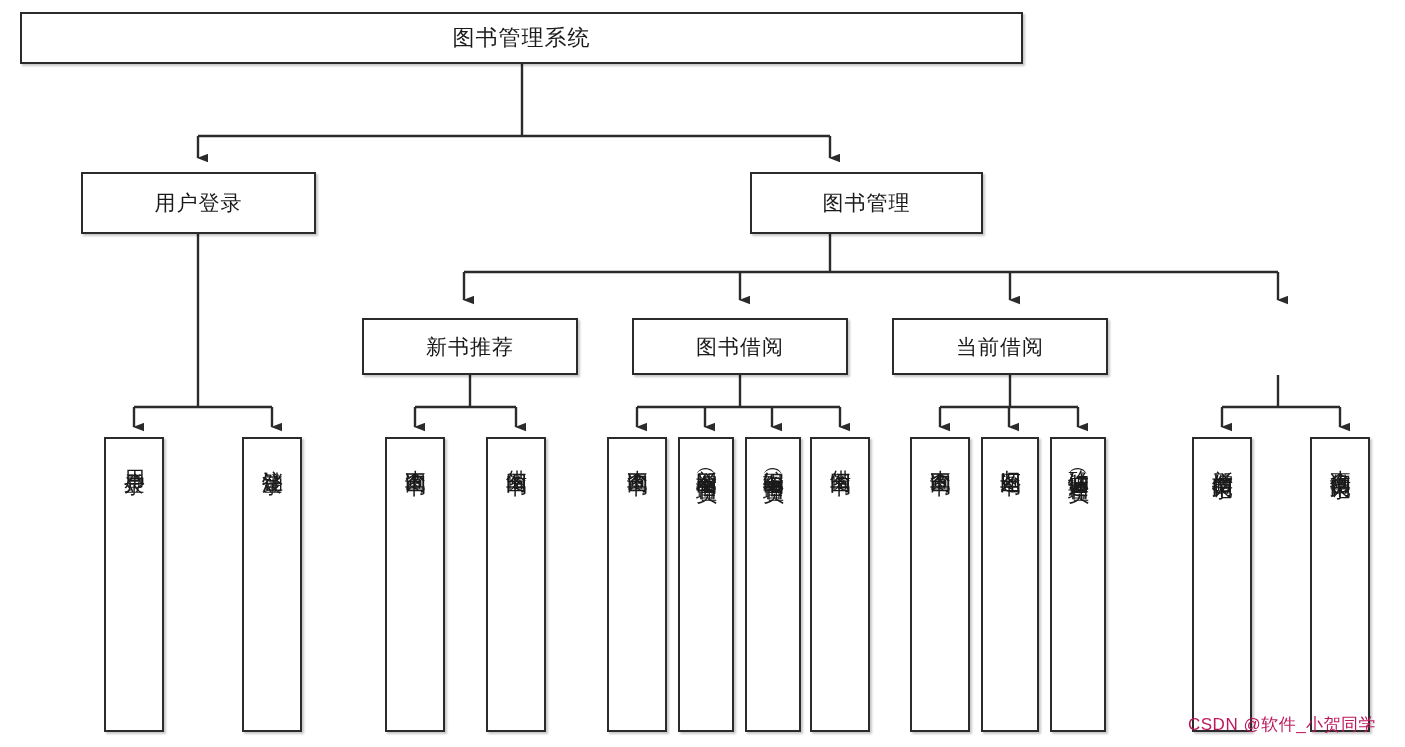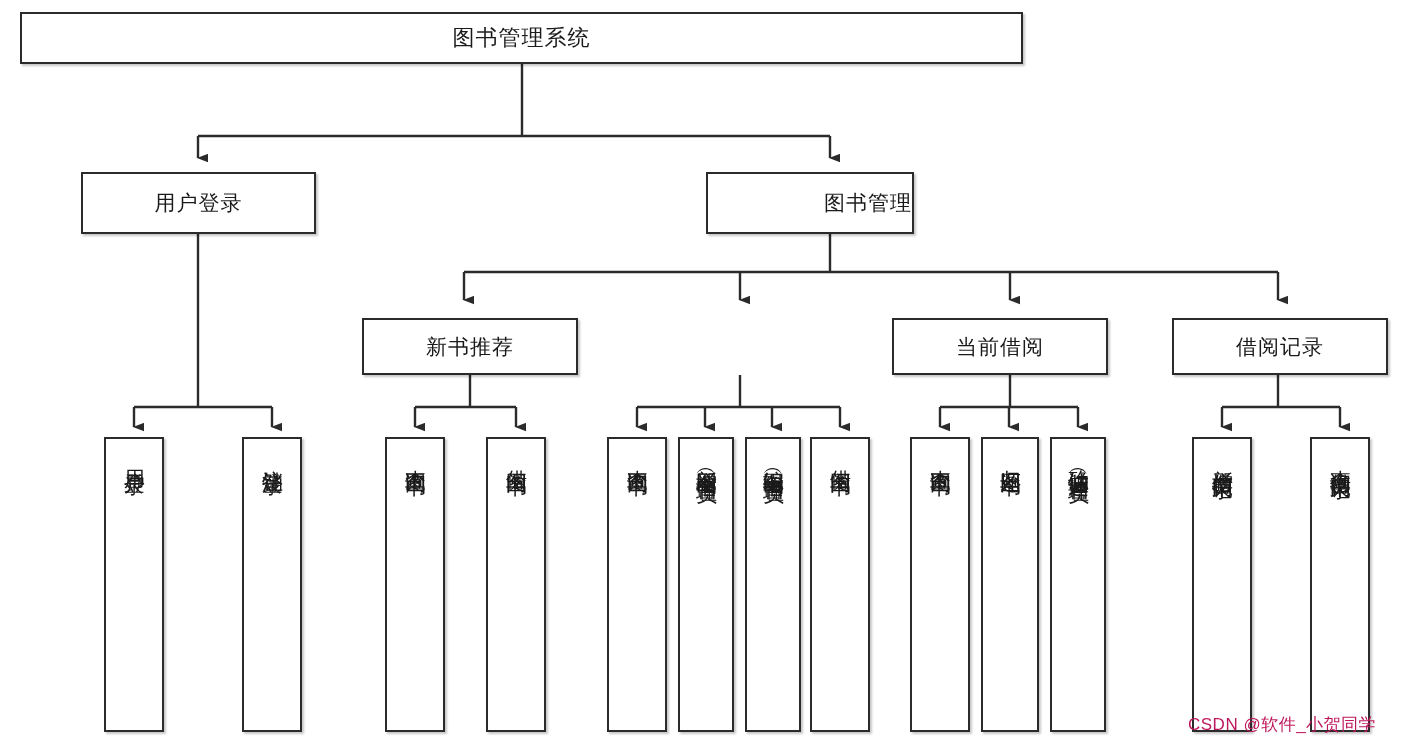--- a/index.html
+++ b/index.html
@@ -125,32 +125,32 @@
     </g>
   </svg>
 
   <div class="node horiz root" style="left:20px; top:12px; width:1003px; height:52px;">
     <span>图书管理系统</span>
   </div>
 
   <div class="node horiz" style="left:81px; top:172px; width:235px; height:62px;">
     <span>用户登录</span>
   </div>
-  <div class="node horiz" style="left:706px; top:172px; width:208px; height:62px;justify-content:flex-end;">
+  <div class="node horiz" style="left:750px; top:172px; width:233px; height:62px;">
     <span>图书管理</span>
   </div>
 
   <div class="node horiz" style="left:362px; top:318px; width:216px; height:57px;align-items:center;">
     <span>新书推荐</span>
   </div>
+  <div class="node horiz" style="left:632px; top:318px; width:216px; height:57px;">
+    <span>图书借阅</span>
+  </div>
   <div class="node horiz" style="left:892px; top:318px; width:216px; height:57px;">
     <span>当前借阅</span>
-  </div>
-  <div class="node horiz" style="left:1172px; top:318px; width:216px; height:57px;">
-    <span>借阅记录</span>
   </div>
 
   <div class="node vert" style="left:104px; top:437px; width:60px; height:295px;">
     <span class="vtext">用户登录</span>
   </div>
   <div class="node vert" style="left:242px; top:437px; width:60px; height:295px;">
     <span class="vtext">注销登录</span>
   </div>
 
   <div class="node vert" style="left:385px; top:437px; width:60px; height:295px;">

